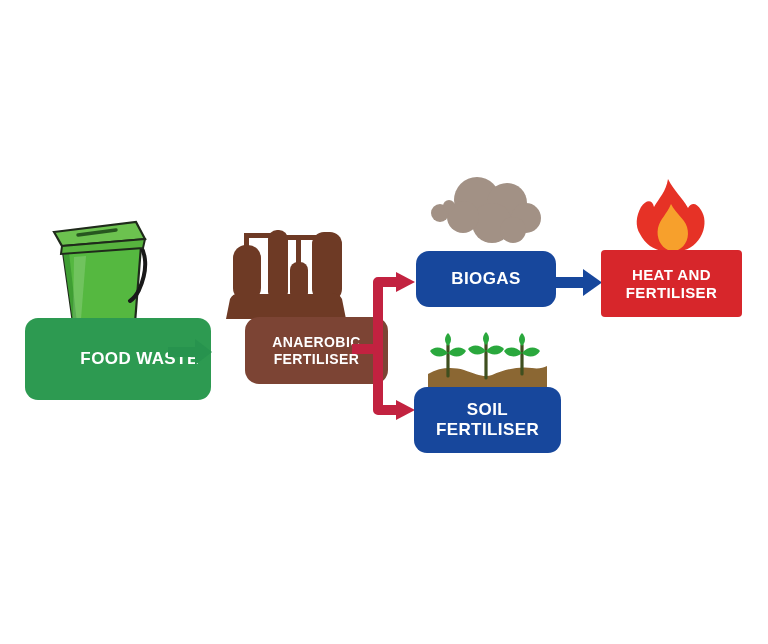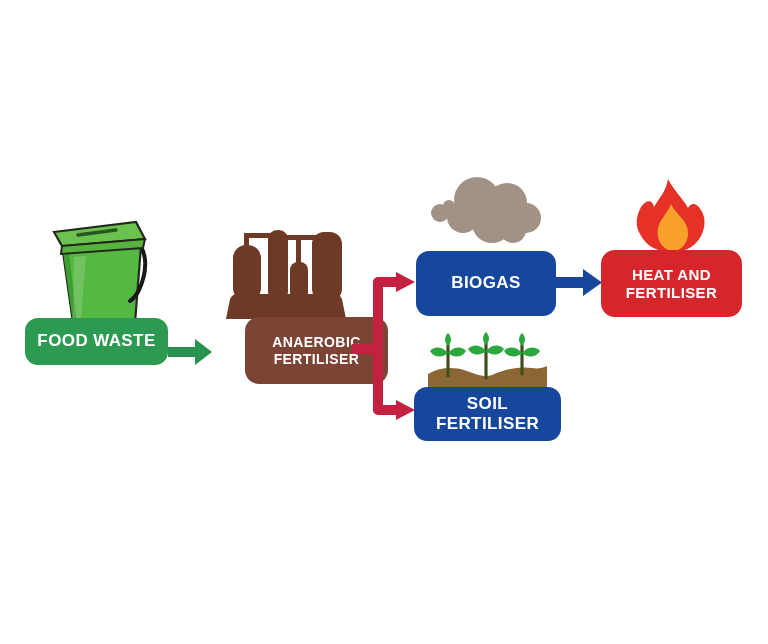--- a/index.html
+++ b/index.html
@@ -19,21 +19,21 @@
     color: #ffffff;
     font-weight: 700;
     letter-spacing: 0.4px;
     text-align: center;
     line-height: 1.18;
   }
   .node span { display: block; }
   .box-green  { background: #2d9a51; border-radius: 13px; font-size: 17px; }
   .box-brown  { background: #7c4434; border-radius: 14px; font-size: 14px; margin-left: 34px; }
   .box-navy   { background: #17479c; border-radius: 13px; font-size: 17px; }
-  .box-red    { background: #d7262b; border-radius: 14px; font-size: 15px; }
+  .box-red    { background: #d7262b; border-radius: 4px; font-size: 15px; }
   .icon, .arrow { position: absolute; }
   svg { display: block; }
 </style>
 </head>
 <body>
 
 <div id="stage">
 
   <div class="icon" style="left:48px; top:219px;">
     <svg width="100" height="106" viewBox="0 0 100 106">
@@ -44,21 +44,21 @@
 
       <path d="M84,20 C99,27 101,49 91,71 C88,77 85,80 82,82" fill="none" stroke="#191919" stroke-width="4" stroke-linecap="round"></path>
       <circle cx="84" cy="20" r="3.2" fill="#191919"></circle>
 
       <polygon points="6,13 88,3 97,20 14,27" fill="#6cc24f" stroke="#1f2a1b" stroke-width="2.2"></polygon>
       <polygon points="14,27 97,20 95,29 13,35" fill="#57b33e" stroke="#1f2a1b" stroke-width="2"></polygon>
       <line x1="30" y1="16" x2="68" y2="11" stroke="#27571f" stroke-width="3.4" stroke-linecap="round"></line>
     </svg>
   </div>
 
-  <div class="node box-green" style="left:25px; top:318px; width:143px; height:47px;">
+  <div class="node box-green" style="left:25px; top:318px; width:143px; height:82px;padding-left:43px;">
     <span>FOOD WASTE</span>
   </div>
 
   <div class="arrow" style="left:168px; top:338px;">
     <svg width="44" height="28" viewBox="0 0 44 28">
       <rect x="0" y="9" width="28" height="10" fill="#27934e"></rect>
       <polygon points="27,1 44,14 27,27" fill="#27934e"></polygon>
     </svg>
   </div>
 
@@ -102,21 +102,21 @@
         <circle cx="101" cy="46" r="15"></circle>
         <circle cx="67" cy="51" r="20"></circle>
         <circle cx="38" cy="45" r="16"></circle>
         <circle cx="88" cy="58" r="13"></circle>
         <circle cx="15" cy="41" r="9"></circle>
         <circle cx="24" cy="34" r="6"></circle>
       </g>
     </svg>
   </div>
 
-  <div class="node box-navy" style="left:416px; top:251px; width:140px; height:65px;">
+  <div class="node box-navy" style="left:416px; top:251px; width:140px; height:56px;">
     <span>BIOGAS</span>
   </div>
 
   <div class="arrow" style="left:556px; top:267px;">
     <svg width="46" height="32" viewBox="0 0 46 32">
       <rect x="0" y="10" width="28" height="11" fill="#17479c"></rect>
       <polygon points="27,2 46,15.5 27,29" fill="#17479c"></polygon>
     </svg>
   </div>
 
@@ -153,17 +153,17 @@
         <path d="M60,19 C54,12 46,12 42,17 C46,24 55,24 60,19 Z"></path>
         <path d="M60,19 C66,12 74,12 78,17 C74,24 65,24 60,19 Z"></path>
         <path d="M60,0 C64,4 64,9 60,13 C56,9 56,4 60,0 Z"></path>
         <path d="M96,21 C90,14 82,14 78,19 C82,26 91,26 96,21 Z"></path>
         <path d="M96,21 C102,14 110,14 114,19 C110,26 101,26 96,21 Z"></path>
         <path d="M96,1 C100,5 100,10 96,14 C92,10 92,5 96,1 Z"></path>
       </g>
     </svg>
   </div>
 
-  <div class="node box-navy" style="left:414px; top:387px; width:147px; height:54px;justify-content:center;">
+  <div class="node box-navy" style="left:414px; top:387px; width:147px; height:66px;justify-content:center;">
     <span>SOIL FERTILISER</span>
   </div>
 
 </div>
 
 </body></html>

